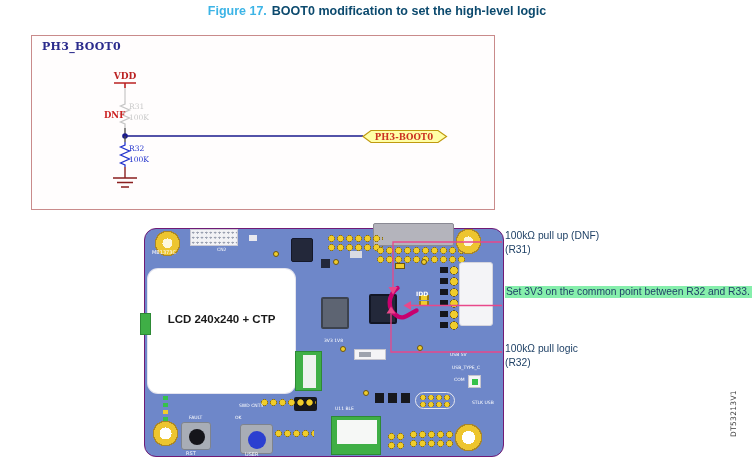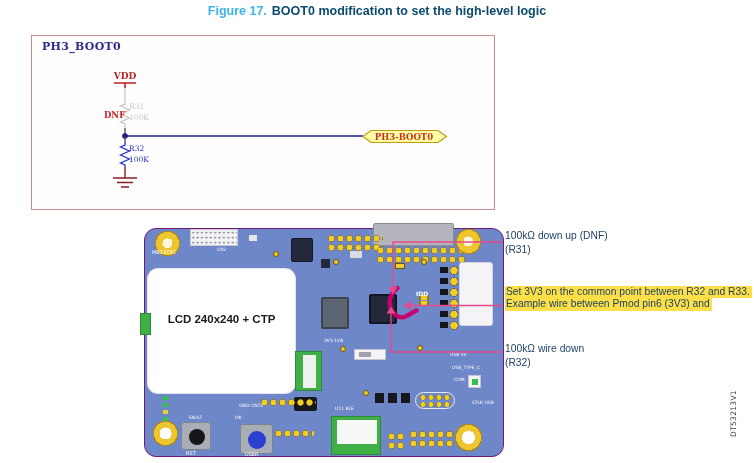--- a/index.html
+++ b/index.html
@@ -44,21 +44,21 @@
   .sch-red{fill:#bb2222;font:bold 9px "DejaVu Serif",serif;}
   .sch-dnf{fill:#cc2222;font:bold 8.5px "DejaVu Serif",serif;}
   .sch-grey{fill:#c9c9c9;font:7.5px "DejaVu Serif",serif;}
   .sch-blue{fill:#2233cc;font:7.5px "DejaVu Serif",serif;}
   .sch-tag{fill:#cc3322;font:bold 8.5px "DejaVu Serif",serif;}
 
   
   .ann{position:absolute;left:505px;color:#1f4166;font-size:10.3px;line-height:14px;z-index:6;}
   .ann-pullup{top:229px;}
   .ann-highlight{top:286px;line-height:12.4px;}
-  .hl{background:#fde047;display:table;padding:0 2px 0 1px;text-align:center;}
+  .hl{background:#86efac;display:table;padding:0 2px 0 1px;text-align:center;}
   .ann-pulldown{top:342px;}
 
   
   .doc-id{position:absolute;left:703px;top:407px;width:64px;height:13px;
           transform:rotate(-90deg);font-family:"DejaVu Sans",sans-serif;
           font-size:7.5px;color:#3a3a3a;letter-spacing:.3px;text-align:center;}
 </style>
 </head>
 <body>
 
@@ -192,27 +192,26 @@
   <polygon points="388.5,287 397.5,287 393,294.5" fill="#e8488a"></polygon>
 
   <path d="M502 305.5 H410" stroke="#e8488a" stroke-width="1.3" fill="none"></path>
   <polygon points="403.5,305.5 411,301 411,310" fill="#e8488a"></polygon>
 
   <polygon points="386.5,313.5 395.5,313.5 391,306.5" fill="#e8488a"></polygon>
   <path d="M391 313.5 V352 H502" stroke="#e8488a" stroke-width="1.3" fill="none"></path>
 </svg>
 
 <div class="ann ann-pullup">
-  <div>100kΩ down up (DNF)</div>
+  <div>100kΩ pull up (DNF)</div>
   <div>(R31)</div>
 </div>
 
 <div class="ann ann-highlight">
   <div class="hl">Set 3V3 on the common point between R32 and R33.</div>
-  <div class="hl">Example wire between Pmod pin6 (3V3) and</div>
 </div>
 
 <div class="ann ann-pulldown">
-  <div>100kΩ wire down</div>
+  <div>100kΩ pull logic</div>
   <div>(R32)</div>
 </div>
 
 <div class="doc-id">DT53213V1</div>
 
 </body></html>

